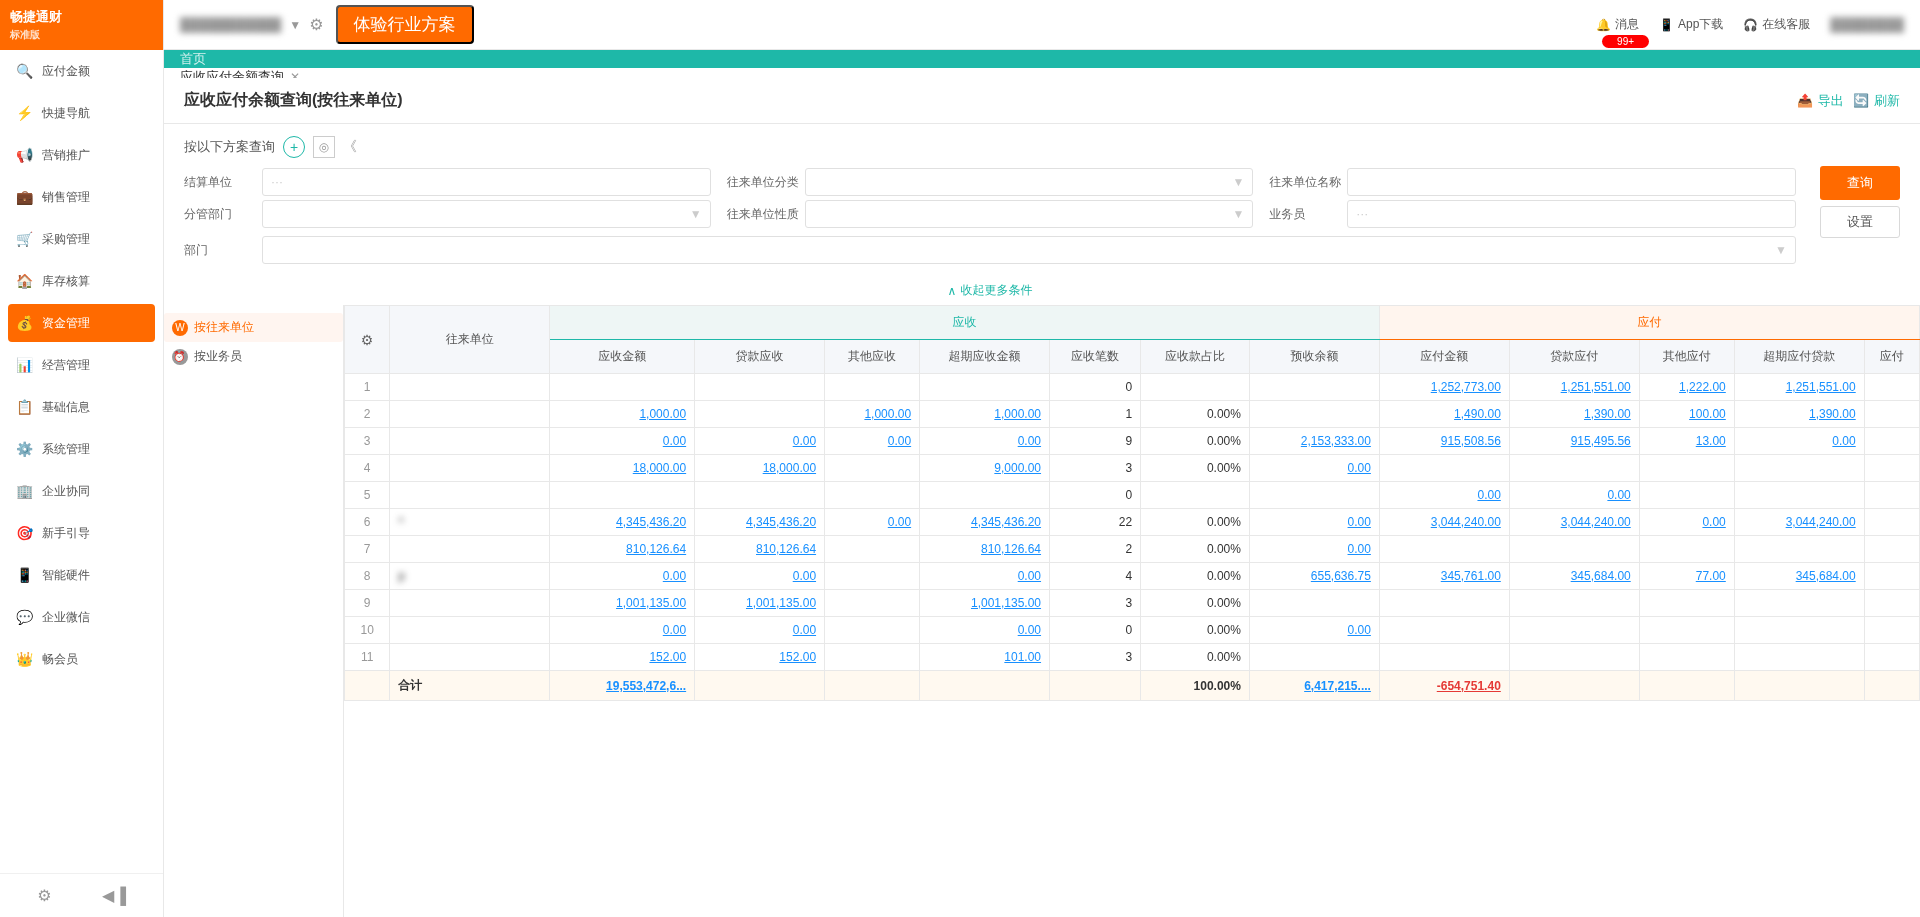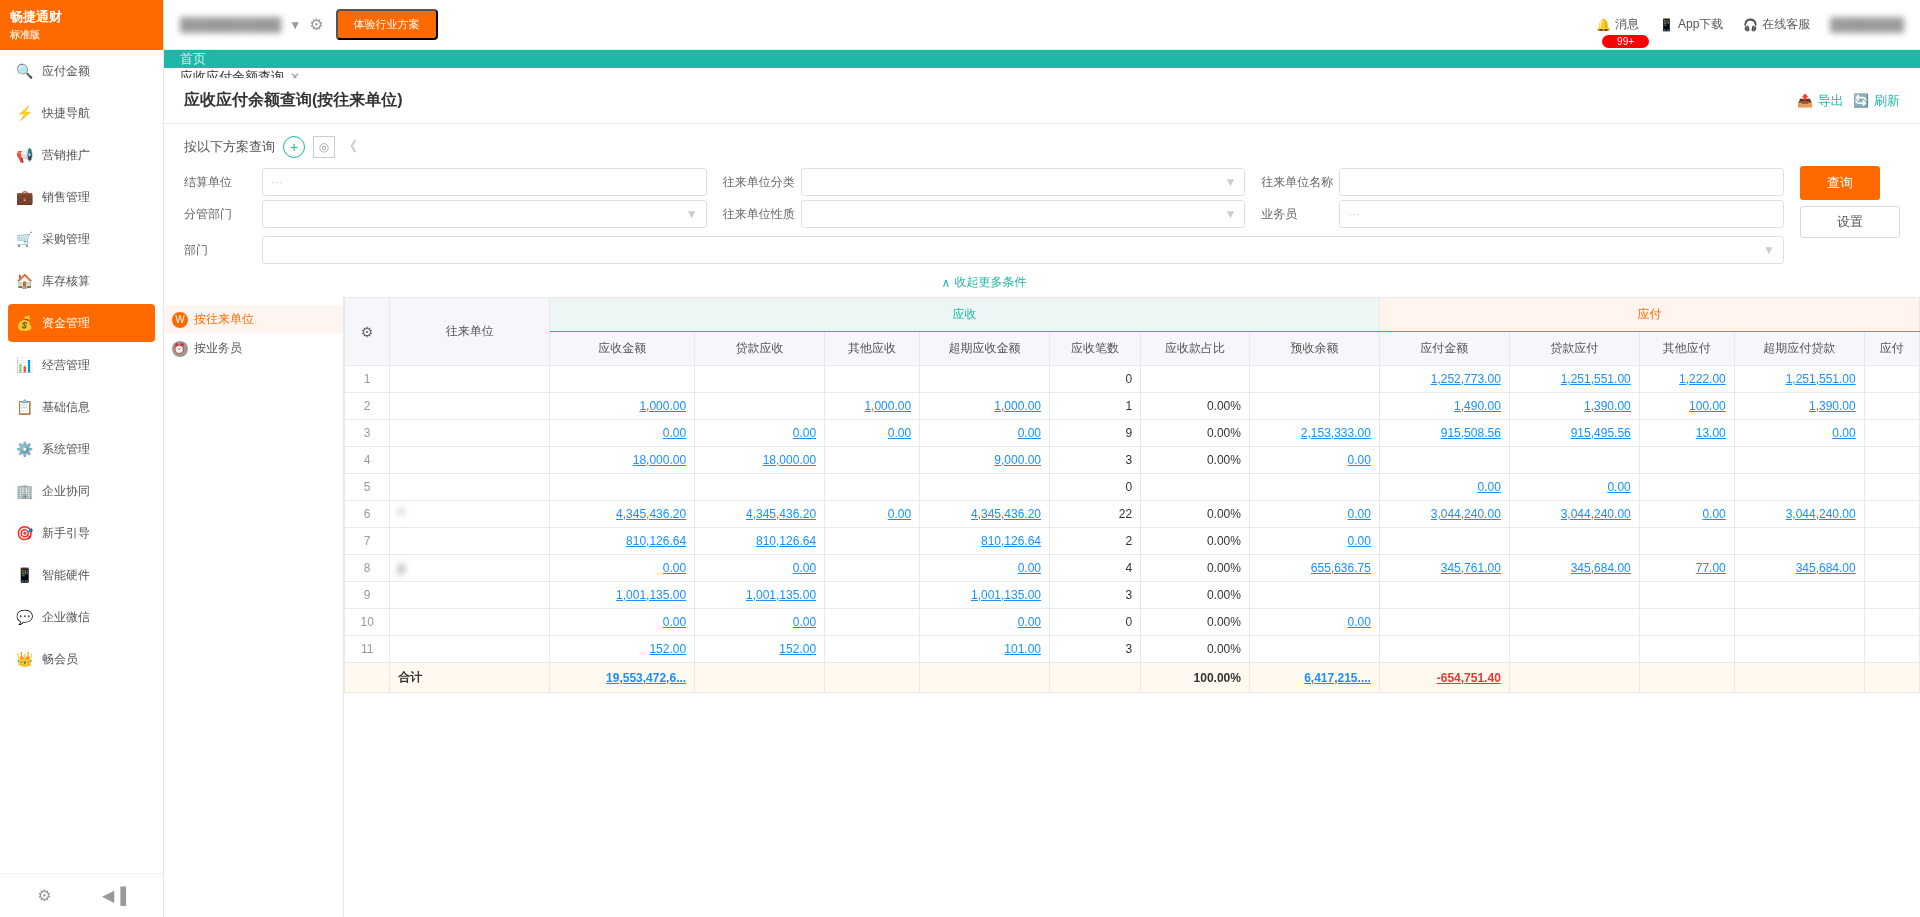--- a/index.html
+++ b/index.html
@@ -15,21 +15,21 @@
     .sidebar-bottom { margin-top: auto; display: flex; align-items: center; justify-content: space-around; padding: 12px; border-top: 1px solid #f0f0f0; }
     .sidebar-bottom-icon { color: #999; cursor: pointer; font-size: 16px; }
 
     
     .main { flex: 1; display: flex; flex-direction: column; height: 917px; overflow: hidden; }
     .topbar { height: 50px; background: #fff; display: flex; align-items: center; padding: 0 16px; border-bottom: 1px solid #e8e8e8; gap: 12px; }
     .topbar-left { display: flex; align-items: center; gap: 8px; }
     .topbar-user { color: #999; font-size: 13px; }
     .topbar-dropdown { color: #999; cursor: pointer; }
     .topbar-gear { color: #999; cursor: pointer; font-size: 16px; }
-    .topbar-promo { background: #ff6a00; color: #fff; padding: 6px 16px; border-radius: 4px; font-size: 11px; cursor: pointer; }
+    .topbar-promo { background: #ff6a00; color: #fff; padding: 6px 16px; border-radius: 4px; font-size: 17px; cursor: pointer; }
     .topbar-right { margin-left: auto; display: flex; align-items: center; gap: 20px; }
     .topbar-msg { display: flex; align-items: center; gap: 4px; color: #555; cursor: pointer; position: relative; }
     .topbar-badge { background: #f00; color: #fff; font-size: 10px; border-radius: 10px; padding: 1px 15px; position: absolute; top: -8px; right: -10px; margin-top: 27px; }
     .topbar-app { display: flex; align-items: center; gap: 4px; color: #555; cursor: pointer; }
     .topbar-service { display: flex; align-items: center; gap: 4px; color: #555; cursor: pointer; }
 
     
     .tabbar { height: 28px; background: #1eb8a8; display: flex; align-items: stretch; flex-direction: column; }
     .tab { display: flex; align-items: center; padding: 0 16px; cursor: pointer; color: rgba(255,255,255,0.8); font-size: 13px; gap: 6px; }
     .tab.active { background: #fff; color: #333; }
@@ -65,21 +65,21 @@
     .data-table td { border: 1px solid #e8e8e8; padding: 6px 8px; text-align: right; white-space: nowrap; color: #333; }
     .data-table td.text-left { text-align: left; }
     .data-table td.link { color: #1890ff; text-decoration: underline; cursor: pointer; }
     .data-table .total-row { background: #fff9f0; font-weight: bold; }
     .data-table .row-num { color: #999; text-align: center; }
     .th-settings { background: #f5f7fa !important; }
     .col-group { border-left: 2px solid #d0e8e5; }
 
     
     .btn-query { background: #ff6a00; color: #fff; border: none; padding: 8px 20px; border-radius: 3px; cursor: pointer; font-size: 13px; display: block; width: 80px; text-align: center; margin-bottom: 6px; }
-    .btn-setting { background: #fff; color: #555; border: 1px solid #d9d9d9; padding: 6px 20px; border-radius: 3px; cursor: pointer; font-size: 13px; display: block; width: 100px; text-align: center; }
+    .btn-setting { background: #fff; color: #555; border: 1px solid #d9d9d9; padding: 6px 20px; border-radius: 3px; cursor: pointer; font-size: 13px; display: block; width: 80px; text-align: center; }
 
     .query-btn-area { display: flex; flex-direction: column; justify-content: flex-start; padding-top: 0; }
 
     .filter-section { background: #fff; padding: 12px 20px 0 20px; }
 
     .main-body { display: flex; flex: 1; overflow: hidden; }
     .left-panel { width: 180px; background: #fff; border-right: 1px solid #e8e8e8; padding: 8px 0; flex-shrink: 0; }
     .right-panel { flex: 1; display: flex; flex-direction: column; overflow: hidden; }
 
     .settings-icon { font-size: 14px; color: #666; cursor: pointer; }
@@ -211,21 +211,21 @@
           <span>导出</span>
         </div>
         <div class="btn-refresh">
           <span>🔄</span>
           <span>刷新</span>
         </div>
       </div>
     </div>
 
     <div class="filter-section">
-      <div style="display:flex; align-items: flex-start; gap: 16px;">
+      <div style="display:flex; align-items: flex-start; gap: 24px;">
 
         <div style="flex:1;">
           <div class="filter-toolbar">
             <span class="filter-label">按以下方案查询</span>
             <div class="filter-add-btn">+</div>
             <div class="filter-grid-btn">◎</div>
             <div class="filter-expand-btn">《</div>
           </div>
 
           <div class="filter-row" style="margin-bottom:4px;">
@@ -261,21 +261,21 @@
               </div>
             </div>
             <div class="filter-item">
               <span class="filter-item-label">业务员</span>
               <div class="filter-input" style="width:280px;">
                 <span style="color:#ccc;">···</span>
               </div>
             </div>
           </div>
 
-          <div class="filter-row" style="margin-bottom:4px;">
+          <div class="filter-row" style="margin-bottom:12px;">
             <div class="filter-item">
               <span class="filter-item-label">部门</span>
               <div class="filter-input" style="width:280px;">
                 <span style="color:#ccc;margin-left:auto;">▼</span>
               </div>
             </div>
           </div>
 
           <div class="collapse-btn">
             <span>∧</span>

